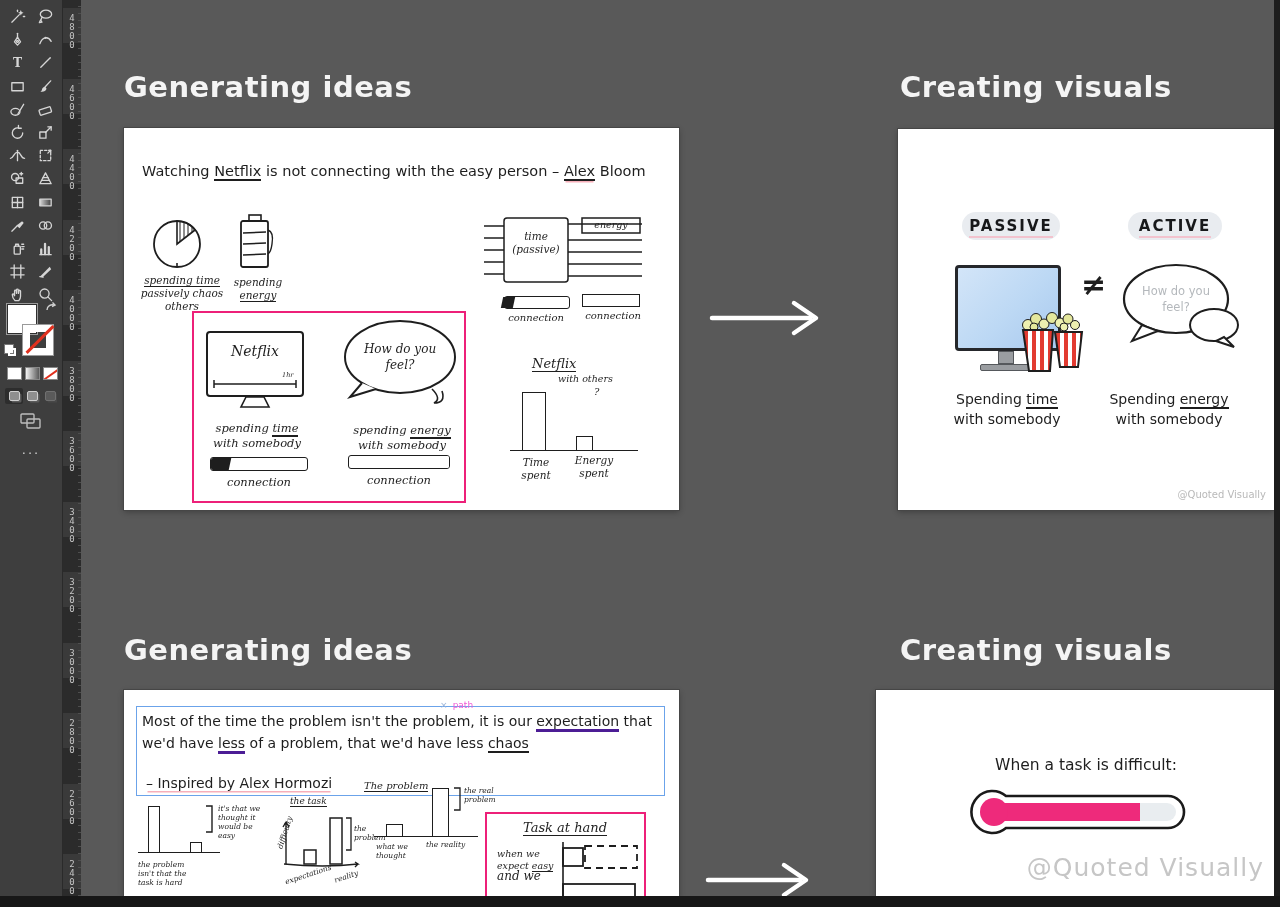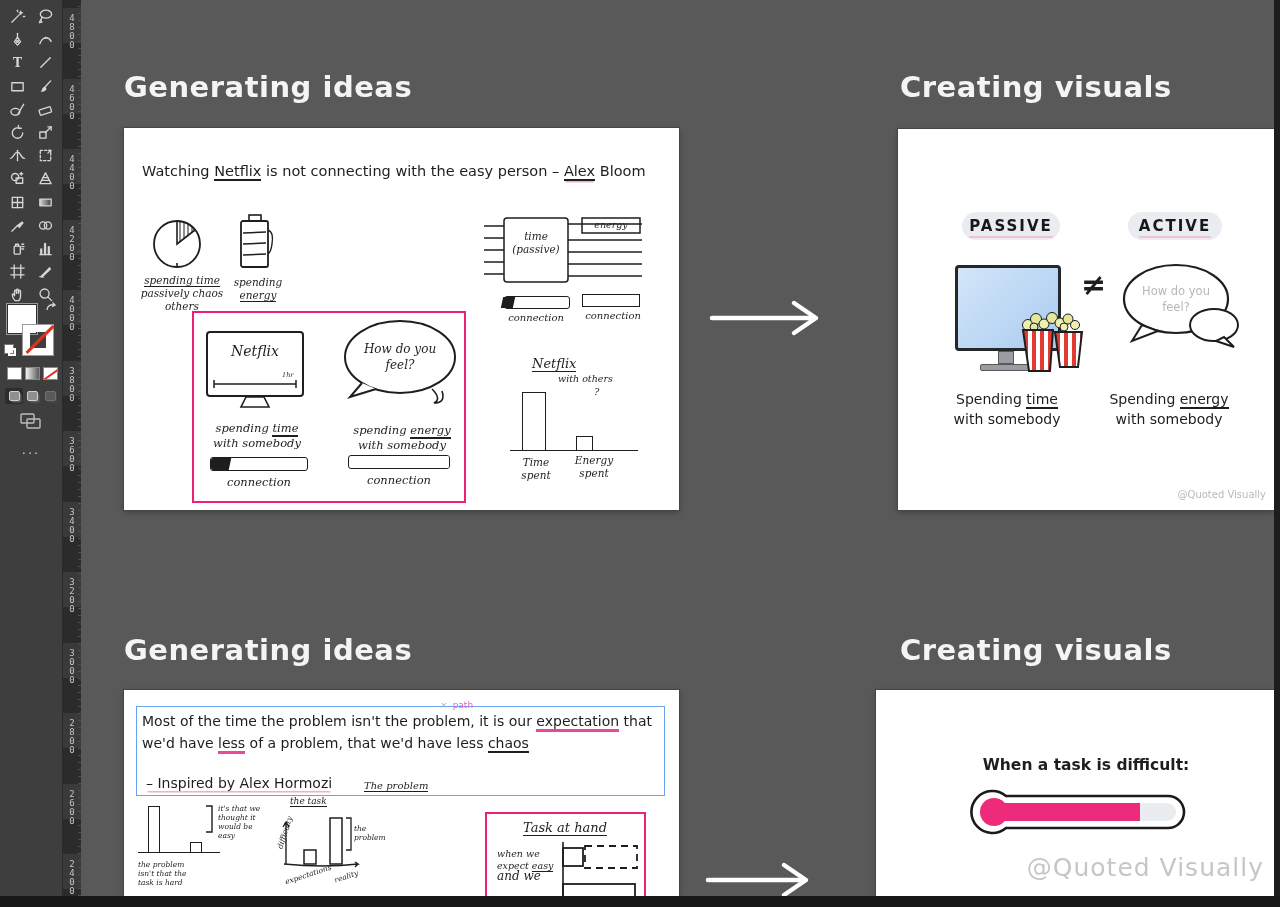--- a/index.html
+++ b/index.html
@@ -48,21 +48,21 @@
 
   
   .board{background:#fff;box-shadow:0 0 0 1px #464646,0 2px 6px rgba(0,0,0,.3);}
   #board1{left:124px;top:128px;width:555px;height:382px;}
   #board2{left:898px;top:129px;width:376px;height:381px;}
   #board3{left:124px;top:690px;width:555px;height:207px;overflow:hidden;}
   #board4{left:876px;top:690px;width:398px;height:206px;overflow:hidden;}
   .hw{font-family:"DejaVu Serif",serif;font-style:italic;}
   .u{border-bottom:2px solid #1e1e1e;}
   .u-thin{border-bottom:1.5px solid #1e1e1e;}
-  .u-thick{border-bottom:3px solid #ec4899;}
+  .u-thick{border-bottom:3px solid #4c1d95;}
   .spell{box-shadow:0 3px 0 -1.5px rgba(240,110,130,.55);}
   .sketchline{border:1.6px solid #1e1e1e;box-sizing:border-box;background:#fff;}
   .hatch{background:repeating-linear-gradient(55deg,#1e1e1e 0 2px,#fff 2px 5.5px);}
   .baseline{border-top:1.6px solid #1e1e1e;height:0;}
 
   
   .b1-quote{left:18px;top:12px;width:525px;font-size:14.5px;line-height:21px;}
   .b1-lbl{font-size:10.5px;line-height:13px;text-align:center;}
   #b1-pink{left:68px;top:183px;width:274px;height:192px;border:2.6px solid #ed2079;box-sizing:border-box;}
   .conn-bar{height:14px;border:1.7px solid #1e1e1e;border-radius:3px;box-sizing:border-box;position:absolute;background:#fff;overflow:hidden;}
@@ -81,21 +81,21 @@
   #b2-credit{right:8px;top:360px;font-size:10px;color:#b9b9b9;}
 
   
   #b3-selbox{left:12px;top:16px;width:527px;height:88px;border:1px solid #6ba3ea;}
   #b3-path{color:#f05ad5;font-size:9px;}
   #b3-anchor{color:#9ab4d8;font-size:9px;}
   .b3-small{font-size:7.5px;line-height:9px;}
   #b3-task{left:361px;top:122px;width:161px;height:110px;border:2.6px solid #ed2079;box-sizing:border-box;}
 
   
-  #b4-heading{left:30px;top:66px;width:360px;text-align:center;font-size:15.5px;font-weight:700;}
+  #b4-heading{left:30px;top:66px;width:360px;text-align:center;font-size:15.5px;font-weight:400;}
   #b4-credit{right:10px;top:163px;font-size:25px;color:#c6c6c6;letter-spacing:1px;font-weight:500;}
 
   
   #strip-right{left:1274px;top:0;width:6px;height:907px;background:#1d1d1d;}
   #strip-bottom{left:0;top:896px;width:1280px;height:11px;background:#171717;}
 </style>
 </head>
 <body>
 
 <div id="app">
@@ -613,20 +613,31 @@
         <rect x="28" y="44" width="12" height="14" fill="none" stroke="#1e1e1e" stroke-width="1.5"></rect>
         <rect x="54" y="12" width="12" height="46" fill="none" stroke="#1e1e1e" stroke-width="1.5"></rect>
         <path d="M70 12 h5 v32 h-5" fill="none" stroke="#1e1e1e" stroke-width="1.3"></path>
       </svg>
       <div class="abs hw b3-small" style="left:-8px;top:32px;transform:rotate(-72deg)">difficulty</div>
       <div class="abs hw b3-small" style="left:78px;top:28px;width:40px">the problem</div>
       <div class="abs hw b3-small" style="left:8px;top:74px;transform:rotate(-18deg)">expectations</div>
       <div class="abs hw b3-small" style="left:58px;top:76px;transform:rotate(-18deg)">reality</div>
     </div>
 
+    <div class="abs" style="left:250px;top:96px;width:130px;height:100px">
+      <div class="bar" style="left:12px;top:38px;width:17px;height:12px;border-bottom:none"></div>
+      <div class="bar" style="left:58px;top:2px;width:17px;height:48px;border-bottom:none"></div>
+      <div class="abs baseline" style="left:0;top:50px;width:104px"></div>
+      <svg class="abs" style="left:78px;top:0" width="10" height="26">
+          <path d="M2 2 h6 v22 h-6" fill="none" stroke="#1e1e1e" stroke-width="1.3"></path>
+        </svg>
+      <div class="abs hw b3-small" style="left:90px;top:0;width:40px">the real problem</div>
+      <div class="abs hw b3-small" style="left:2px;top:56px;width:46px">what we thought</div>
+      <div class="abs hw b3-small" style="left:52px;top:54px;width:40px">the reality</div>
+    </div>
 
     <div class="abs" id="b3-task">
       <div class="abs hw" style="left:0;top:6px;width:156px;text-align:center;font-size:13px"><span class="u-thin">Task at hand</span></div>
       <div class="abs hw" style="left:10px;top:34px;width:58px;font-size:9.5px;line-height:12px">
         <div>when we</div>
         <div><span>expect </span><span class="u-thin">easy</span></div>
       </div>
       <svg class="abs" style="left:70px;top:26px" width="86" height="84">
         <line x1="6" y1="2" x2="6" y2="80" stroke="#1e1e1e" stroke-width="1.6"></line>
         <rect x="6" y="8" width="20" height="18" fill="none" stroke="#1e1e1e" stroke-width="1.8"></rect>

